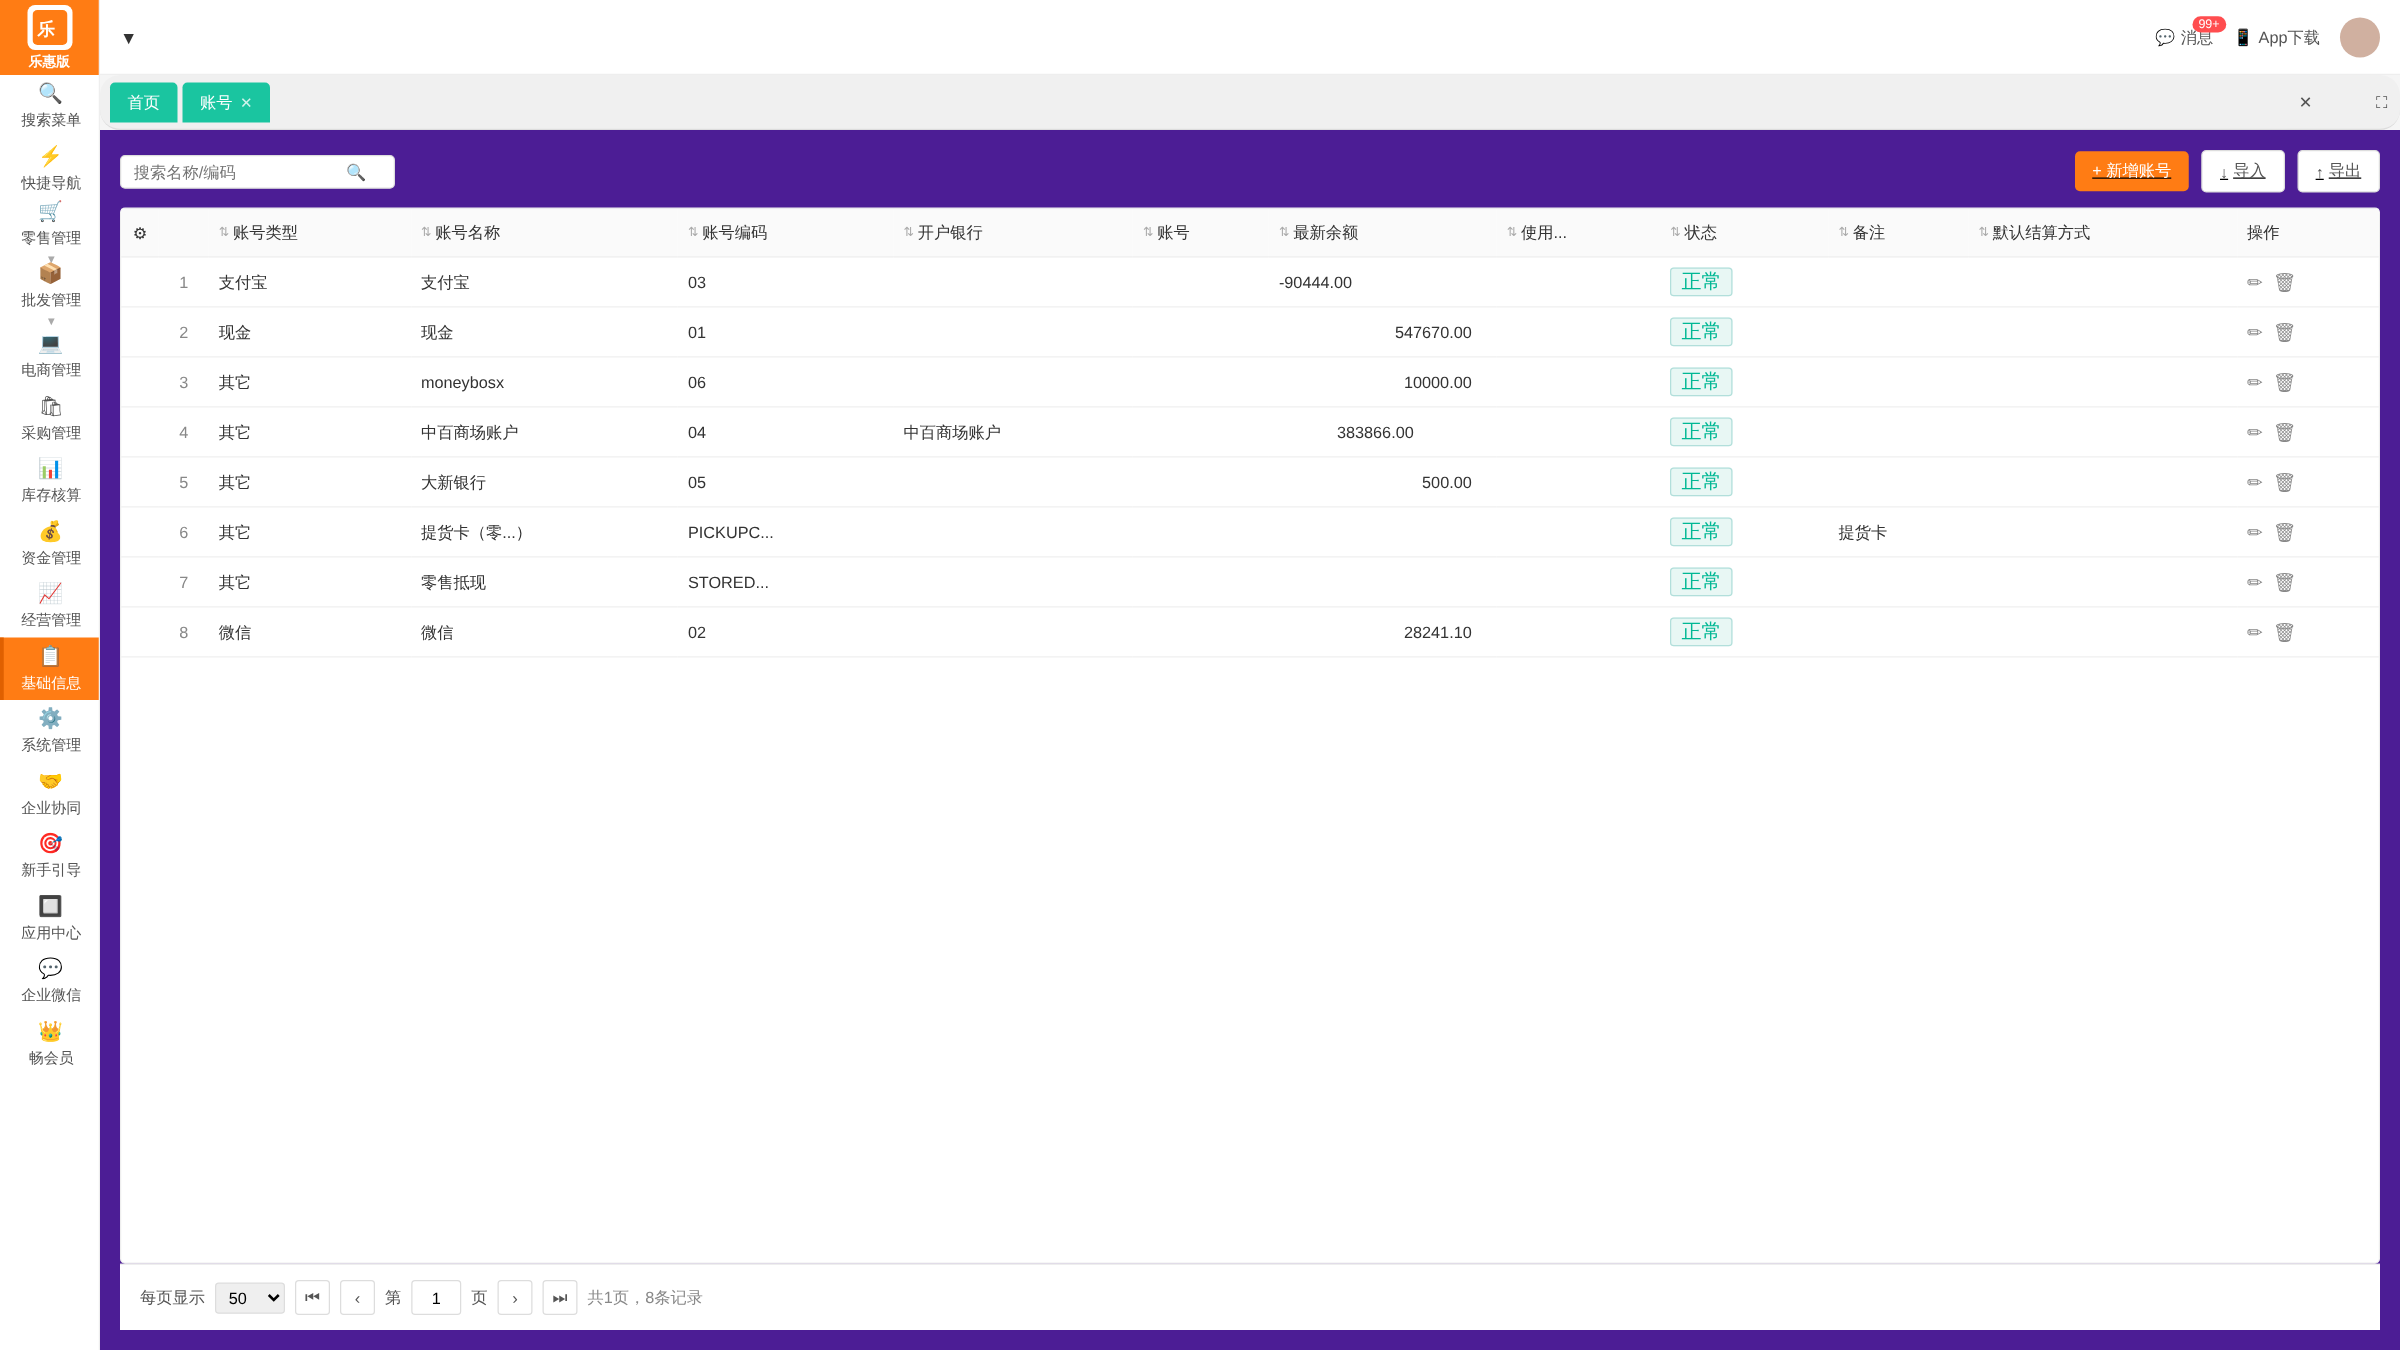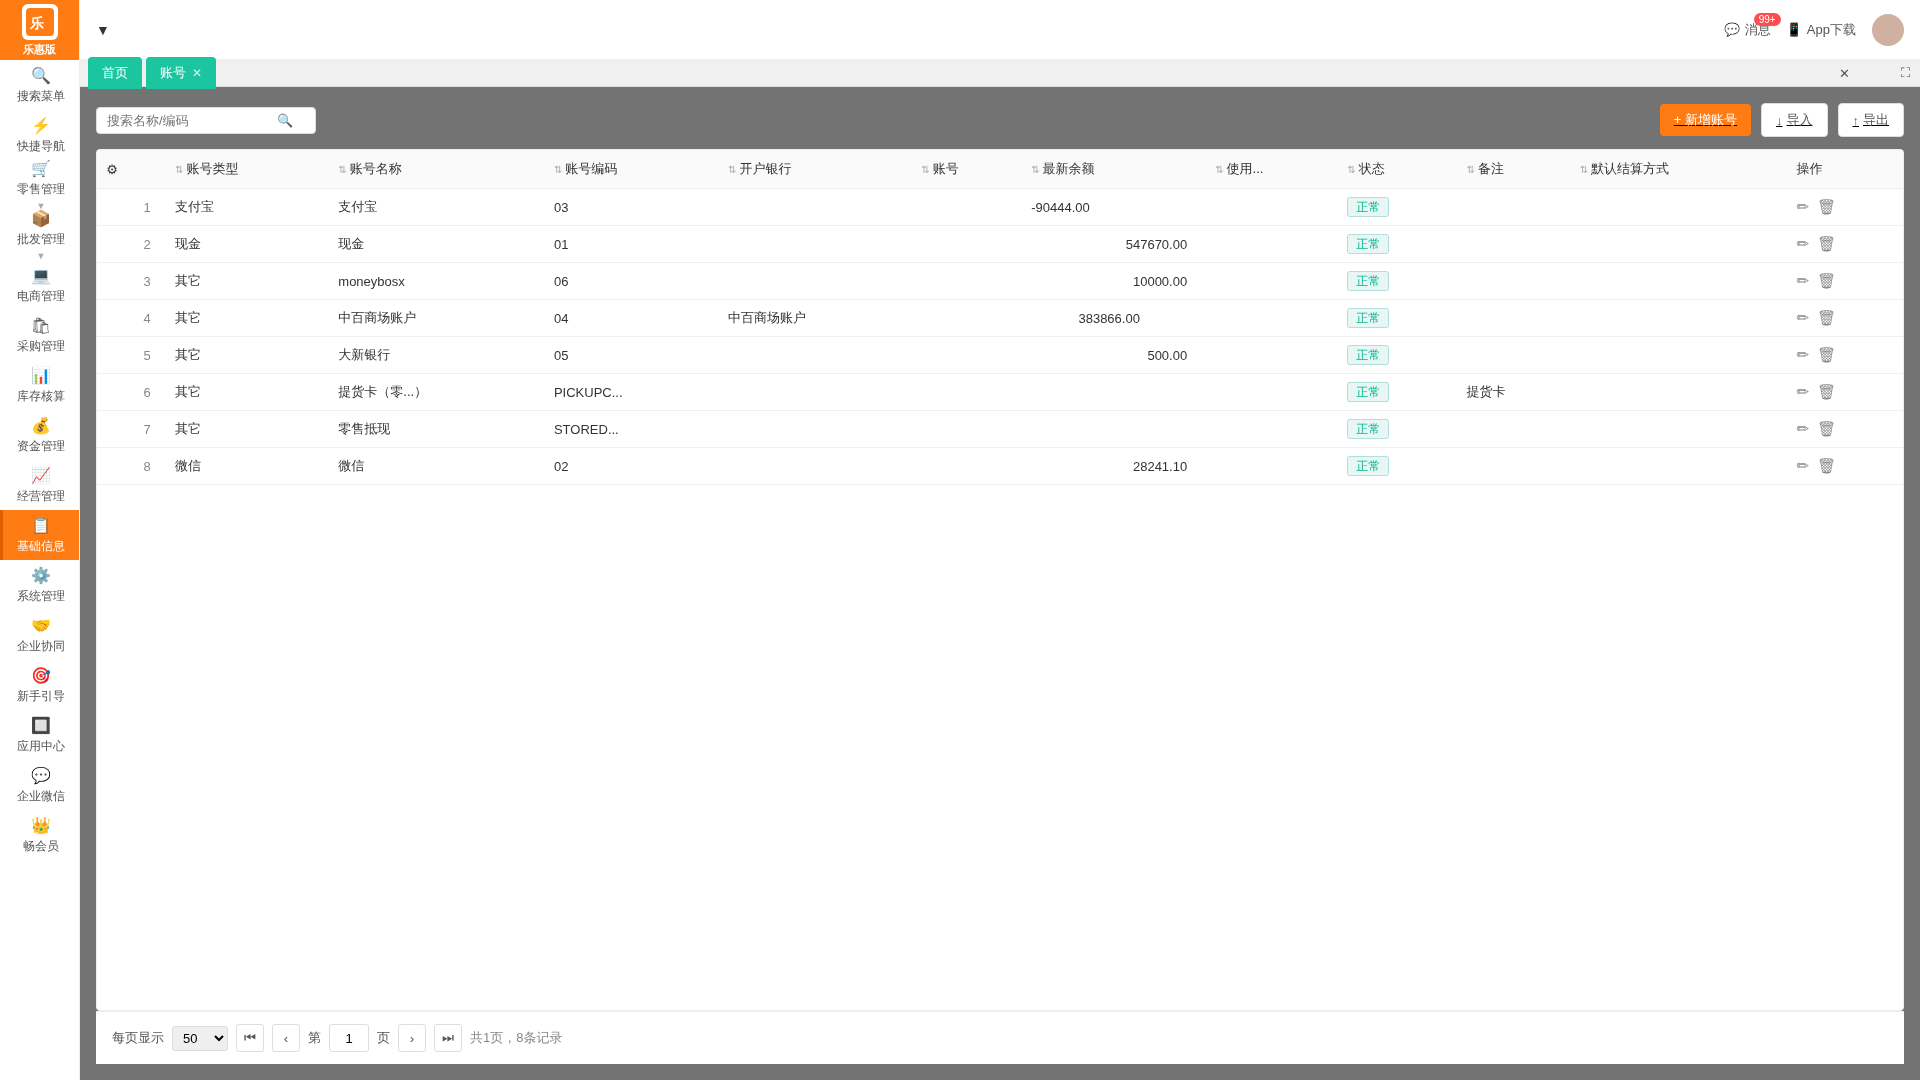--- a/index.html
+++ b/index.html
@@ -21,50 +21,50 @@
     .top-header { height: 60px; background: #fff; display: flex; align-items: center; justify-content: space-between; padding: 0 16px; border-bottom: 1px solid #eee; }
     .top-header-left { display: flex; align-items: center; gap: 12px; }
     .header-dropdown { display: flex; align-items: center; gap: 4px; color: #333; cursor: pointer; }
     .top-header-right { display: flex; align-items: center; gap: 16px; }
     .msg-btn { display: flex; align-items: center; gap: 4px; cursor: pointer; position: relative; color: #555; font-size: 13px; }
     .badge { background: #ff4d4f; color: white; border-radius: 10px; font-size: 10px; padding: 1px 5px; position: absolute; top: -8px; right: -10px; }
     .app-btn { display: flex; align-items: center; gap: 4px; cursor: pointer; color: #555; font-size: 13px; }
     .avatar { width: 32px; height: 32px; border-radius: 50%; background: #ccc; overflow: hidden; cursor: pointer; }
 
     
-    .tab-bar { height: 27px; background: #f0f0f0; display: flex; align-items: center; border-bottom: 1px solid #ddd; padding: 0 8px; position: relative; }
+    .tab-bar { height: 44px; background: #f0f0f0; display: flex; align-items: center; border-bottom: 1px solid #ddd; padding: 0 8px; position: relative; border-radius: 16px; }
     .tab { height: 32px; padding: 0 14px; display: flex; align-items: center; gap: 6px; cursor: pointer; border-radius: 4px 4px 0 0; font-size: 13px; color: #555; background: #ddd; margin-right: 4px; }
     .tab.active { background: #1ac5a0; color: #fff; }
     .tab-close { cursor: pointer; font-size: 12px; color: rgba(255,255,255,0.8); }
     .tab-fullscreen { position: absolute; right: 10px; cursor: pointer; color: #555; }
     .tab-x { position: absolute; right: 60px; cursor: pointer; color: #555; }
 
     
-    .content-area { flex: 1; padding: 16px; background: #737373; overflow: auto; display: flex; flex-direction: column; }
+    .content-area { flex: 1; padding: 16px; background: #4c1d95; overflow: auto; display: flex; flex-direction: column; }
 
     
     .toolbar { display: flex; align-items: center; justify-content: space-between; margin-bottom: 12px; }
     .search-box { display: flex; align-items: center; border: 1px solid #ddd; border-radius: 4px; padding: 5px 10px; background: #fff; width: 220px; }
     .search-box input { border: none; outline: none; font-size: 13px; color: #333; width: 170px; }
     .search-icon { color: #aaa; cursor: pointer; }
     .toolbar-right { display: flex; align-items: center; gap: 10px; text-decoration: underline; }
     .btn-add { background: #ff7c14; color: #fff; border: none; padding: 7px 14px; border-radius: 4px; cursor: pointer; font-size: 13px; }
     .btn-import, .btn-export { background: #fff; color: #555; border: 1px solid #ddd; padding: 7px 14px; border-radius: 4px; cursor: pointer; font-size: 13px; display: flex; align-items: center; gap: 4px; }
 
     
     .table-container { background: #fff; border-radius: 4px; border: 1px solid #eee; flex: 1; }
     table { width: 100%; border-collapse: collapse; }
     thead tr { background: #fafafa; }
     th { padding: 10px 8px; text-align: left; font-weight: 500; color: #333; border-bottom: 1px solid #eee; font-size: 13px; white-space: nowrap; }
     td { padding: 9px 8px; border-bottom: 1px solid #f0f0f0; color: #333; font-size: 13px; white-space: nowrap; }
     .col-settings { width: 30px; text-align: center; }
     .col-idx { width: 40px; text-align: center; }
     .sort-icon { color: #aaa; font-size: 10px; cursor: pointer; }
     th .col-header { display: flex; align-items: center; gap: 3px; }
-    .status-badge { background: #e8f7f4; color: #00b894; border: 1px solid #b2dfdb; border-radius: 3px; padding: 2px 8px; font-size: 12px; }
+    .status-badge { background: #e8f7f4; color: #00b894; border: 1px solid #b2dfdb; border-radius: 3px; padding: 2px 8px; font-size: 16px; }
     .action-btns { display: flex; gap: 8px; }
     .action-btn { cursor: pointer; color: #888; font-size: 15px; }
 
     
     .pagination { display: flex; align-items: center; padding: 12px 16px; gap: 8px; font-size: 13px; color: #555; background: #fff; border-top: 1px solid #eee; }
     .page-size-select { border: 1px solid #ddd; border-radius: 3px; padding: 3px 6px; font-size: 13px; }
     .page-btn { width: 28px; height: 28px; border: 1px solid #ddd; border-radius: 3px; background: #fff; cursor: pointer; display: flex; align-items: center; justify-content: center; color: #555; }
     .page-input { width: 40px; height: 28px; border: 1px solid #ddd; border-radius: 3px; text-align: center; font-size: 13px; }
     .total-info { color: #888; }
 

